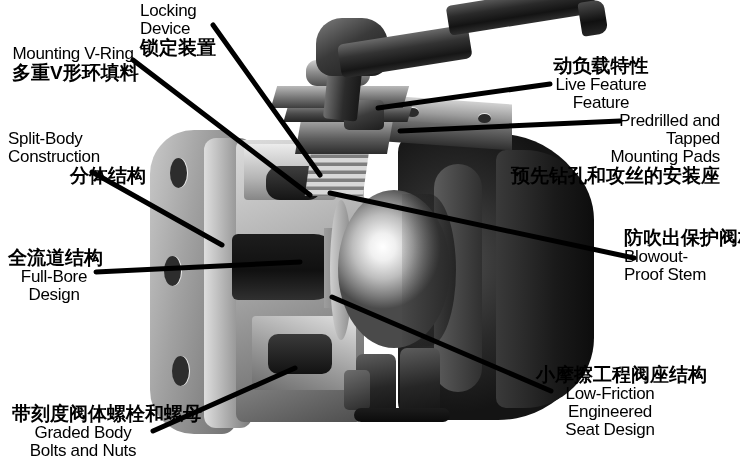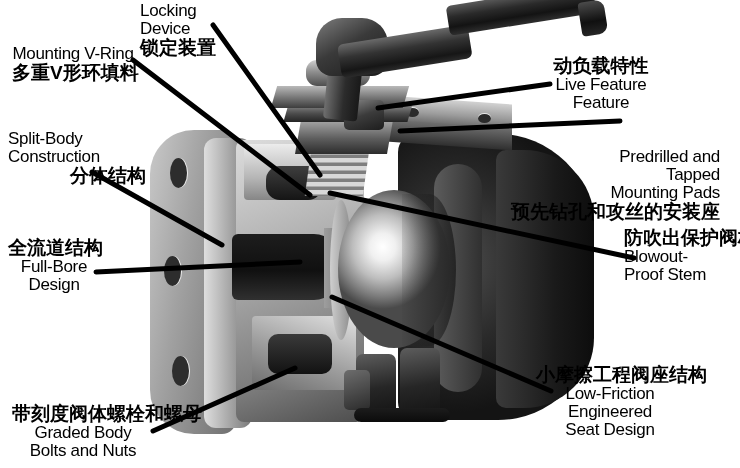--- a/index.html
+++ b/index.html
@@ -367,39 +367,39 @@
     <div class="en">Mounting V-Ring</div>
     <div class="cn">多重V形环填料</div>
   </div>
 
   <div class="callout align-left" style="left:8px; top:130px;">
     <div class="en">Split-Body</div>
     <div class="en">Construction</div>
     <div class="cn" style="padding-left:62px;">分体结构</div>
   </div>
 
-  <div class="callout align-center" style="left:8px; top:238px; width:92px;text-align:center;">
+  <div class="callout align-center" style="left:8px; top:248px; width:92px;text-align:center;">
     <div class="cn">全流道结构</div>
     <div class="en">Full-Bore</div>
     <div class="en">Design</div>
   </div>
 
   <div class="callout align-center" style="left:12px; top:404px; width:142px;">
     <div class="cn">带刻度阀体螺栓和螺母</div>
     <div class="en">Graded Body</div>
     <div class="en">Bolts and Nuts</div>
   </div>
 
   <div class="callout align-center" style="left:548px; top:56px; width:106px;">
     <div class="cn">动负载特性</div>
     <div class="en">Live Feature</div>
     <div class="en">Feature</div>
   </div>
 
-  <div class="callout align-right" style="left:468px; top:112px; width:252px;margin-top:36px;">
+  <div class="callout align-right" style="left:468px; top:112px; width:252px;">
     <div class="en">Predrilled and</div>
     <div class="en">Tapped</div>
     <div class="en">Mounting Pads</div>
     <div class="cn">预先钻孔和攻丝的安装座</div>
   </div>
 
   <div class="callout align-left" style="left:624px; top:228px;">
     <div class="cn">防吹出保护阀杆</div>
     <div class="en">Blowout-</div>
     <div class="en">Proof Stem</div>

